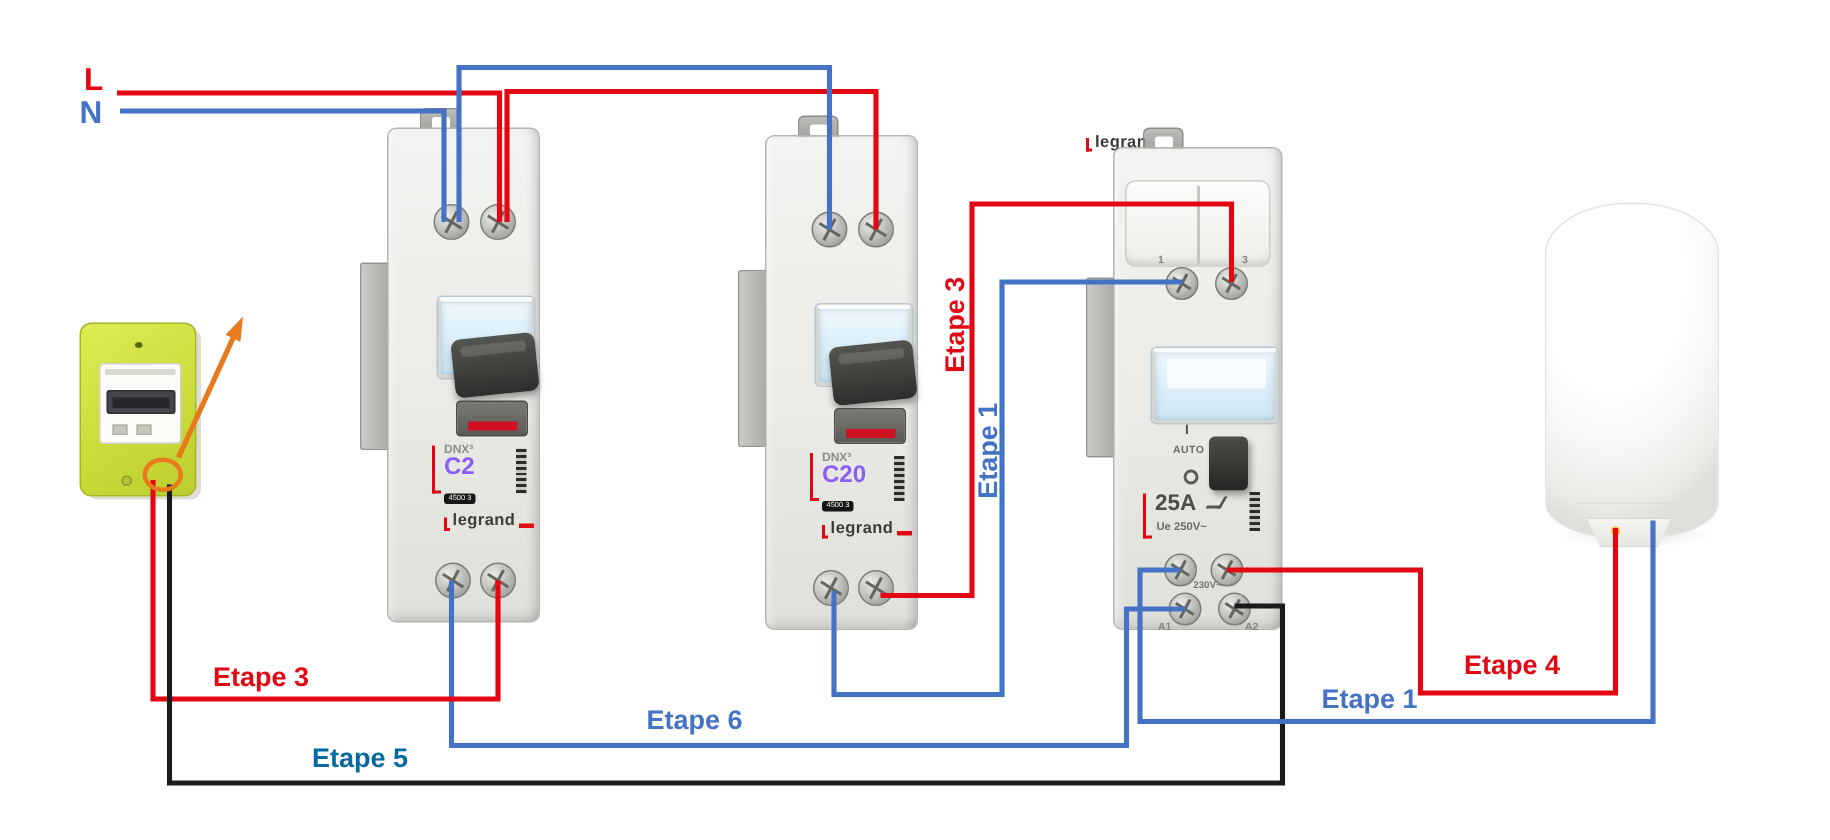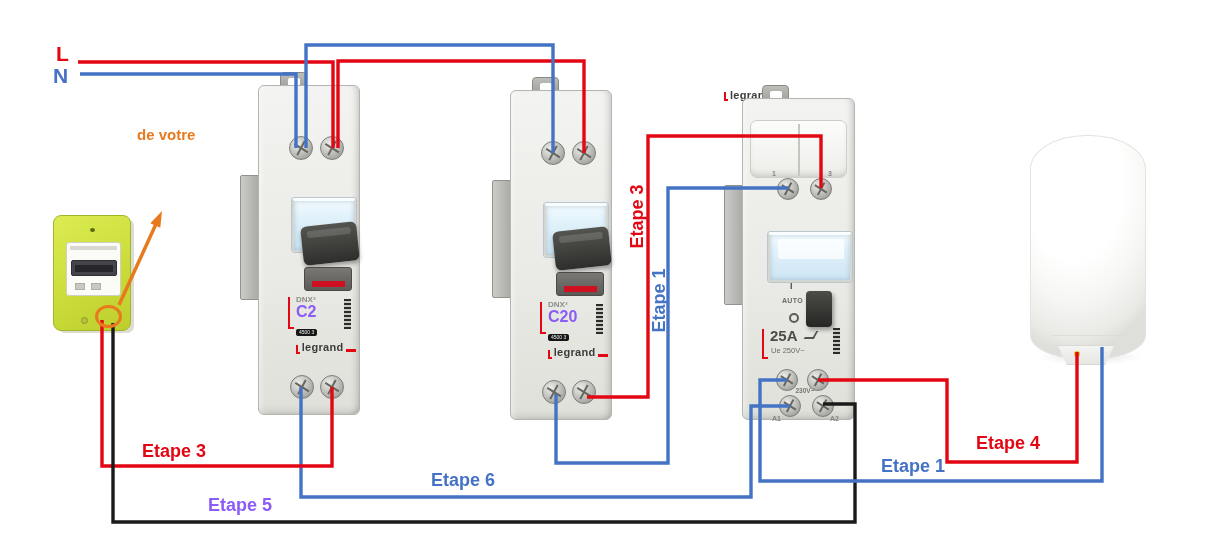--- a/index.html
+++ b/index.html
@@ -7,21 +7,21 @@
           font-family:"Liberation Sans",sans-serif;}
   .canvas *{position:absolute;box-sizing:border-box;}
 
   
   .devices{left:0;top:0;width:100%;height:100%;z-index:1;}
   #wires{left:0;top:0;width:1220px;height:560px;z-index:2;pointer-events:none;}
   .annots{left:0;top:0;width:100%;height:100%;z-index:3;pointer-events:none;}
 
   
   .lbl{font-weight:bold;font-size:18px;white-space:nowrap;}
-  .red{color:#e30613;} .blue{color:#4472c4;} .blk{color:#8b5cf6;}
+  .red{color:#e30613;} .blue{color:#4472c4;} .blk{color:#0369a1;}
   .l-label{left:56px;top:42px;font-size:21px;}
   .n-label{left:53px;top:64px;font-size:21px;}
   .ann{left:137px;top:124px;width:130px;font-size:15px;font-weight:600;color:#e87a1e;line-height:22px;position:absolute;}
   .ann div{position:static;}
   .lbl-e4{left:142px;top:441px;}
   .lbl-e5{left:208px;top:495px;}
   .lbl-e2{left:431px;top:470px;}
   .lbl-e6{left:881px;top:456px;}
   .lbl-e7{left:976px;top:433px;}
   .vlabel{width:80px;text-align:center;transform:rotate(-90deg);transform-origin:center;}
@@ -102,21 +102,21 @@
   .c-na1{left:48px;top:330px;} .c-na2{left:106px;top:330px;}
   .c-window{left:44px;top:147px;width:84px;height:50px;}
   .c-window::after{content:"";position:absolute;left:8px;top:4px;width:66px;height:20px;background:rgba(255,255,255,.75);border-radius:2px;}
   .c-on{left:66px;top:196px;font-size:9px;font-weight:bold;color:#4e4e4a;}
   .c-auto{left:58px;top:212px;font-size:7px;font-weight:bold;color:#6b6b66;letter-spacing:.3px;}
   .c-off{left:65px;top:228px;width:10px;height:10px;border:2px solid #5c5c57;border-radius:50%;}
   .c-toggle{left:82px;top:206px;width:26px;height:36px;background:linear-gradient(180deg,#4c4c48,#262624);border-radius:4px;box-shadow:2px 3px 4px rgba(0,0,0,.35);}
   .c-corner{left:38px;top:244px;height:30px;}
   .c-rating{left:46px;top:242px;font-size:15px;font-weight:bold;color:#4c4c48;}
   .contact-icon{left:82px;top:246px;width:10px;height:8px;border-bottom:2px solid #55554f;border-right:2px solid #55554f;transform:skewX(-30deg);}
-  .c-ue{left:47px;top:261px;font-size:7.5px;color:#6b6b66;font-weight:normal;}
+  .c-ue{left:47px;top:261px;font-size:7.5px;color:#6b6b66;font-weight:bold;}
   .c-brand{left:46px;top:271px;}
   .c-code{left:109px;top:243px;height:26px;}
   .c-230{left:56px;top:302px;width:50px;text-align:center;font-size:6.5px;color:#77777२;color:#777772;font-weight:bold;}
 
   
   .heater{left:1030px;top:135px;width:120px;height:236px;}
   .h-shadow{left:8px;top:214px;width:104px;height:16px;border-radius:50%;background:radial-gradient(closest-side,rgba(0,0,0,.10),rgba(0,0,0,0));}
   .h-body{left:0;top:0;width:116px;height:224px;border:1px solid #e3e3e0;
           border-radius:56px 56px 50px 50px / 34px 34px 24px 24px;
           background:radial-gradient(95% 75% at 38% 22%,#ffffff 45%,#f6f6f4 70%,#e9e9e6 92%,#dededa 100%);}
@@ -257,21 +257,20 @@
       <polyline points="113,323 113,522 855,522 855,404 823,404" fill="none" stroke="#1a1a1a" stroke-width="3.4" stroke-linejoin="miter"></polyline>
       <polyline points="787,380 760,380 760,481 1102,481 1102,347" fill="none" stroke="#4472c4" stroke-width="3.4" stroke-linejoin="miter"></polyline>
       <polyline points="818,380 947,380 947,462 1077,462 1077,352" fill="none" stroke="#e30613" stroke-width="3.4" stroke-linejoin="miter"></polyline>
     </svg>
 
   <div class="annots">
     <div class="lbl red l-label">L</div>
     <div class="lbl blue n-label">N</div>
 
     <div class="ann">
-      <div>de votre</div>
     </div>
     <div class="ring"></div>
 
     <div class="lbl blue vlabel lbl-e1">Etape 1</div>
     <div class="lbl blue lbl-e2">Etape 6</div>
     <div class="lbl red vlabel lbl-e3">Etape 3</div>
     <div class="lbl red lbl-e4">Etape 3</div>
     <div class="lbl blk lbl-e5">Etape 5</div>
     <div class="lbl blue lbl-e6">Etape 1</div>
     <div class="lbl red lbl-e7">Etape 4</div>

